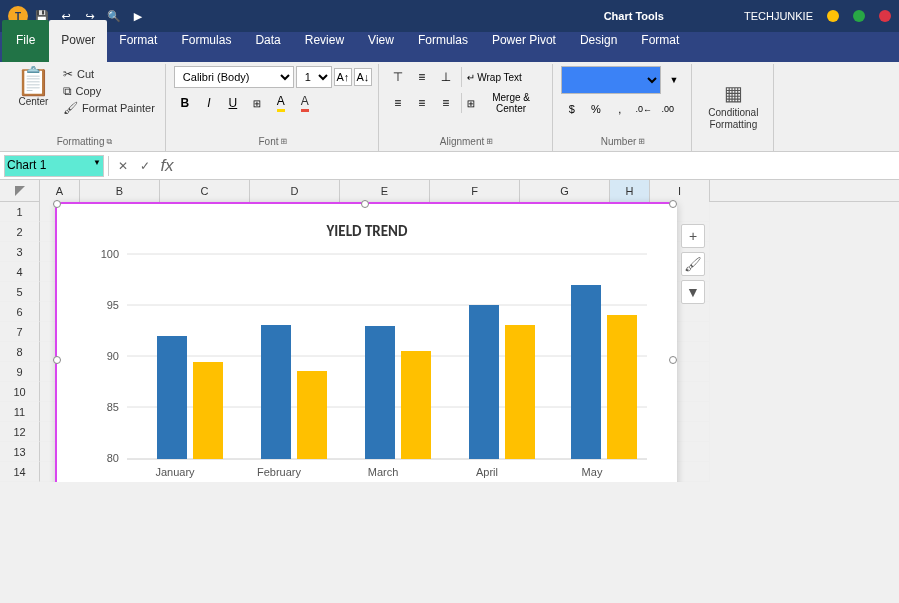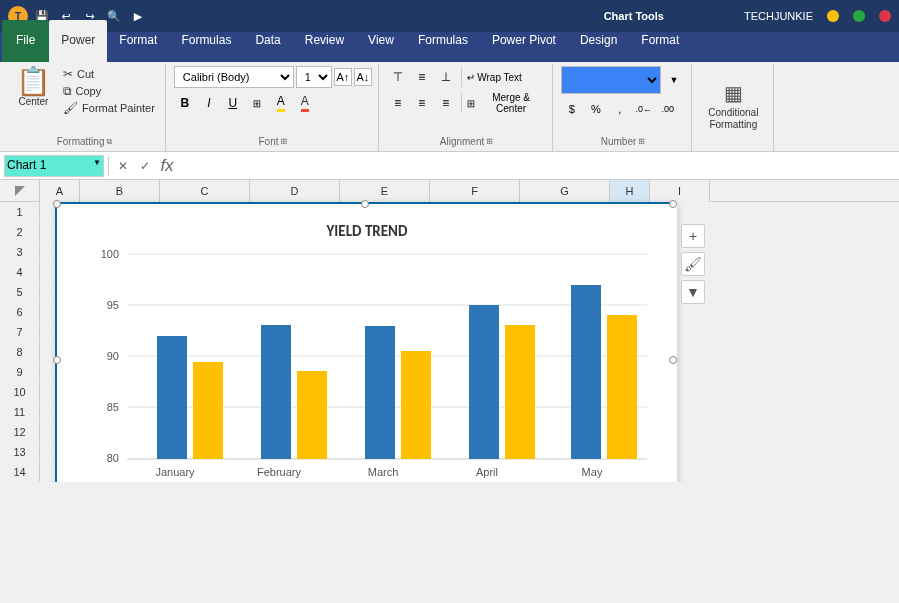--- a/index.html
+++ b/index.html
@@ -196,21 +196,21 @@
       border-right: 1px solid #eee;
       border-bottom: 1px solid #eee;
       display: flex; align-items: center; padding: 0 3px;
       font-size: 12px; color: #333; min-height: 20px;
       overflow: hidden;
     }
 
     
     .chart-wrapper {
       position: absolute;
-      border: 2px solid #0369a1;
+      border: 2px solid #d946ef;
       background: white;
       box-shadow: 2px 2px 8px rgba(0,0,0,0.2);
     }
     .chart-selection-handle {
       width: 8px; height: 8px;
       background: white;
       border: 1px solid #888;
       border-radius: 50%;
       position: absolute;
     }

